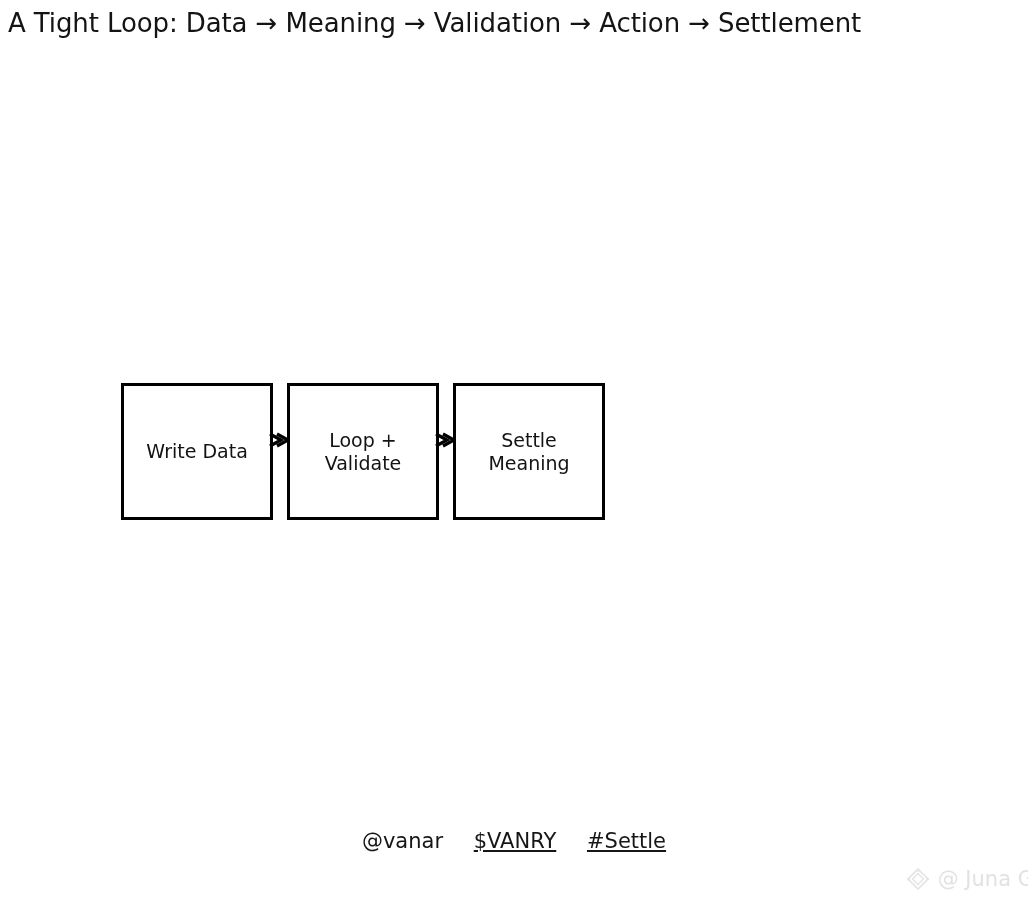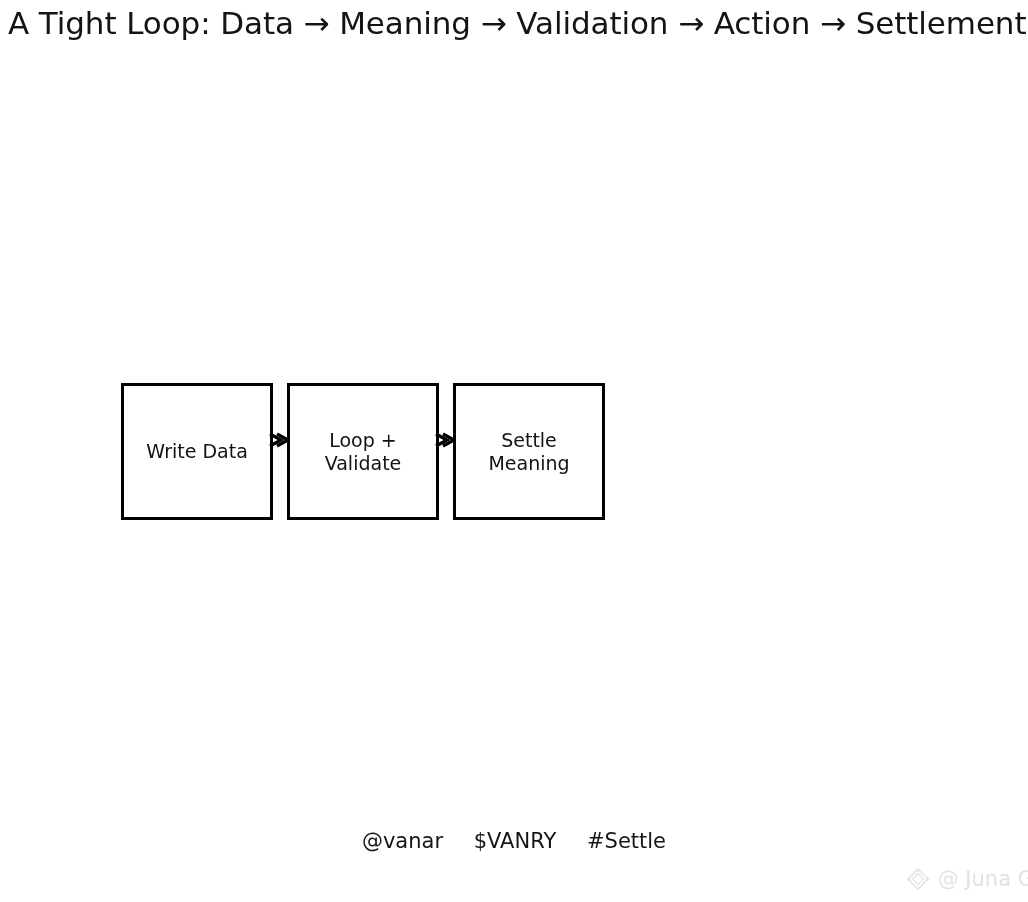--- a/index.html
+++ b/index.html
@@ -15,21 +15,21 @@
     font-family: "DejaVu Sans", "Liberation Sans", sans-serif;
     color: #111111;
   }
 
   
   .slide-title {
     position: absolute;
     left: 8px;
     top: 4px;
     width: 1014px;
-    font-size: 31px;
+    font-size: 26px;
     line-height: 38px;
     font-weight: 400;
     color: #141414;
     white-space: nowrap;
     letter-spacing: -0.1px;
   }
 
   
   .flow-row {
     position: absolute;
@@ -82,21 +82,21 @@
     position: absolute;
     left: 0;
     top: 826px;
     width: 1028px;
     text-align: center;
     font-size: 21px;
     line-height: 30px;
     color: #161616;
   }
   .footer-tags .tag { display: inline-block; }
-  .footer-tags .tag + .tag { margin-left: 24px; }
+  .footer-tags .tag + .tag { margin-left: 24px; text-decoration: underline; }
 
   
   .watermark {
     position: absolute;
     right: -6px;
     top: 862px;
     height: 34px;
     display: flex;
     align-items: center;
     gap: 7px;

